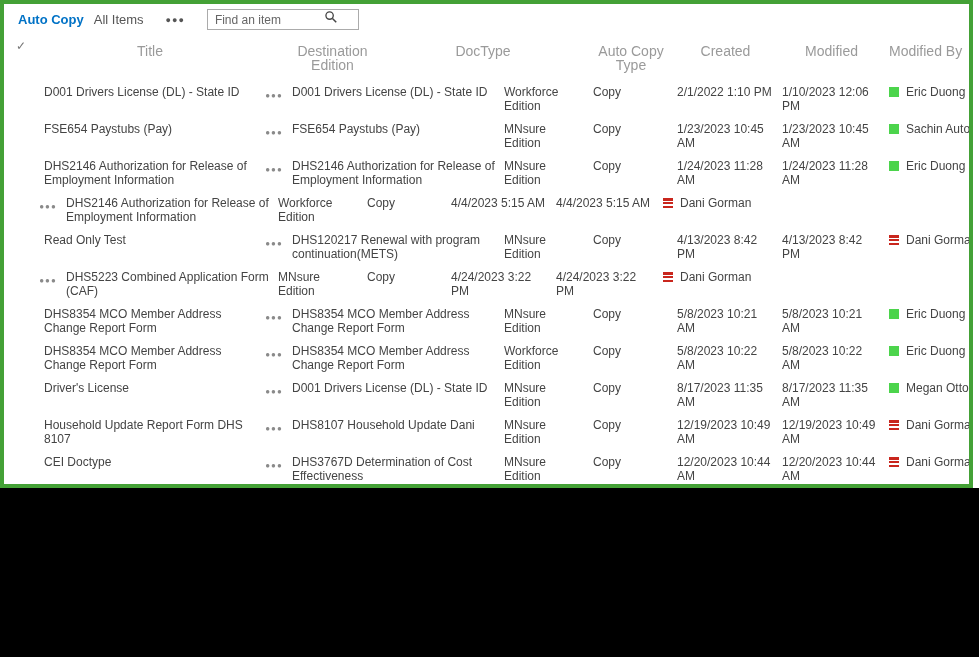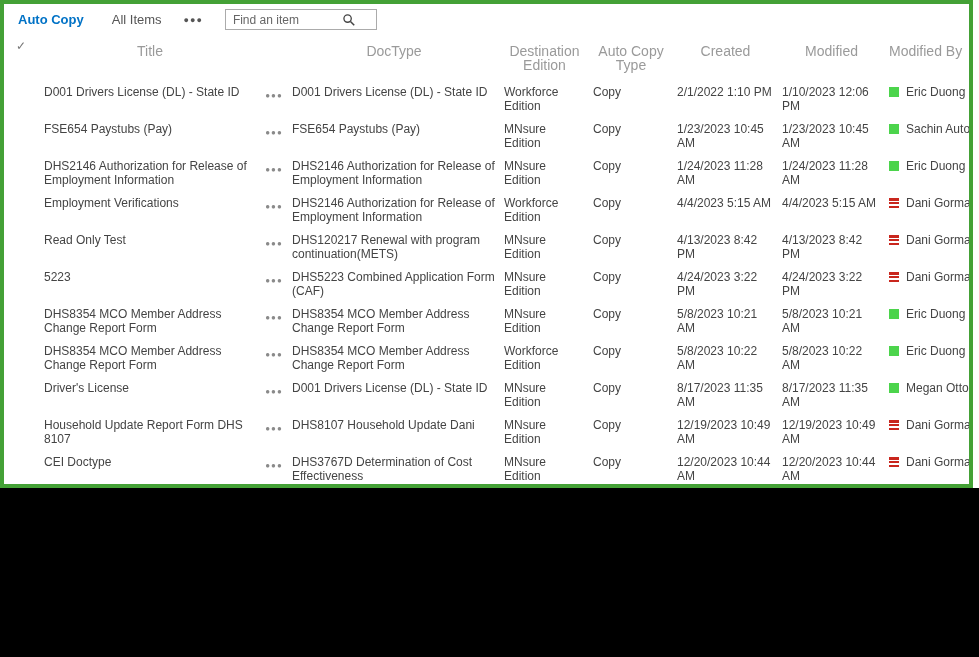--- a/index.html
+++ b/index.html
@@ -20,25 +20,25 @@
     border:4px solid #44a136;
     background:#fff;
     overflow:hidden;
   }
   
   .toolbar {
     display:flex; align-items:center;
     padding:5px 0 4px 14px; height:30px;
   }
   .tab { font-size:13px; cursor:pointer; }
-  .tab.active { color:#0072c6; font-weight:bold; margin-right:28px; }
+  .tab.active { color:#0072c6; font-weight:bold; margin-right:10px; }
   .tab.inactive { color:#555; margin-right:22px; }
   .toolbar-more { color:#555; font-size:9px; letter-spacing:1px; margin-right:22px; cursor:pointer; font-weight:bold; }
   .searchbox {
-    display:flex; align-items:center;
+    display:flex; 
     border:1px solid #ababab; background:#fff;
     width:152px; height:21px; padding:0 20px 0 7px;
   }
   .searchbox input {
     border:none; outline:none; flex:1; min-width:0;
     font-family:"Liberation Sans", sans-serif;
     font-size:12px; color:#444;
   }
   .searchbox input::placeholder { color:#666; opacity:1; }
   .search-icon { flex:none; width:14px; height:14px; cursor:pointer; }
@@ -83,22 +83,22 @@
           <line x1="9.7" y1="9.7" x2="14" y2="14" stroke="#444" stroke-width="1.7"></line>
         </svg>
       </div>
     </div>
 
     <div class="listview">
       <div class="hdr-row">
         <div class="cell c-check hdr-check">✓</div>
         <div class="cell c-title hdr">Title</div>
         <div class="cell c-more"></div>
+        <div class="cell c-dest hdr">Destination Edition</div>
         <div class="cell c-doctype hdr">DocType</div>
-        <div class="cell c-dest hdr">Destination Edition</div>
         <div class="cell c-type hdr">Auto Copy Type</div>
         <div class="cell c-created hdr">Created</div>
         <div class="cell c-modified hdr">Modified</div>
         <div class="cell c-modby hdr">Modified By</div>
       </div>
       <div>
           <div class="row">
     <div class="cell c-check">
       
       
@@ -150,23 +150,20 @@
     <div class="cell c-modified">1/24/2023 11:28 AM</div>
     <div class="cell c-modby">
       <span class="presence presence-green"></span><span>Eric Duong</span>
     </div>
   </div>
           <div class="row">
     <div class="cell c-check">
       
       
     </div>
-    <div class="cell c-title">
-      <span>Employment Verifications</span>
-    </div>
     <div class="cell c-more">●●●</div>
     <div class="cell c-doctype">DHS2146 Authorization for Release of Employment Information</div>
     <div class="cell c-dest">Workforce Edition</div>
     <div class="cell c-type">Copy</div>
     <div class="cell c-created">4/4/2023 5:15 AM</div>
     <div class="cell c-modified">4/4/2023 5:15 AM</div>
     <div class="cell c-modby">
       <span class="presence presence-red"></span><span>Dani Gorman</span>
     </div>
   </div>
@@ -186,23 +183,20 @@
     <div class="cell c-modified">4/13/2023 8:42 PM</div>
     <div class="cell c-modby">
       <span class="presence presence-red"></span><span>Dani Gorman</span>
     </div>
   </div>
           <div class="row">
     <div class="cell c-check">
       
       
     </div>
-    <div class="cell c-title">
-      <span>5223</span>
-    </div>
     <div class="cell c-more">●●●</div>
     <div class="cell c-doctype">DHS5223 Combined Application Form (CAF)</div>
     <div class="cell c-dest">MNsure Edition</div>
     <div class="cell c-type">Copy</div>
     <div class="cell c-created">4/24/2023 3:22 PM</div>
     <div class="cell c-modified">4/24/2023 3:22 PM</div>
     <div class="cell c-modby">
       <span class="presence presence-red"></span><span>Dani Gorman</span>
     </div>
   </div>

